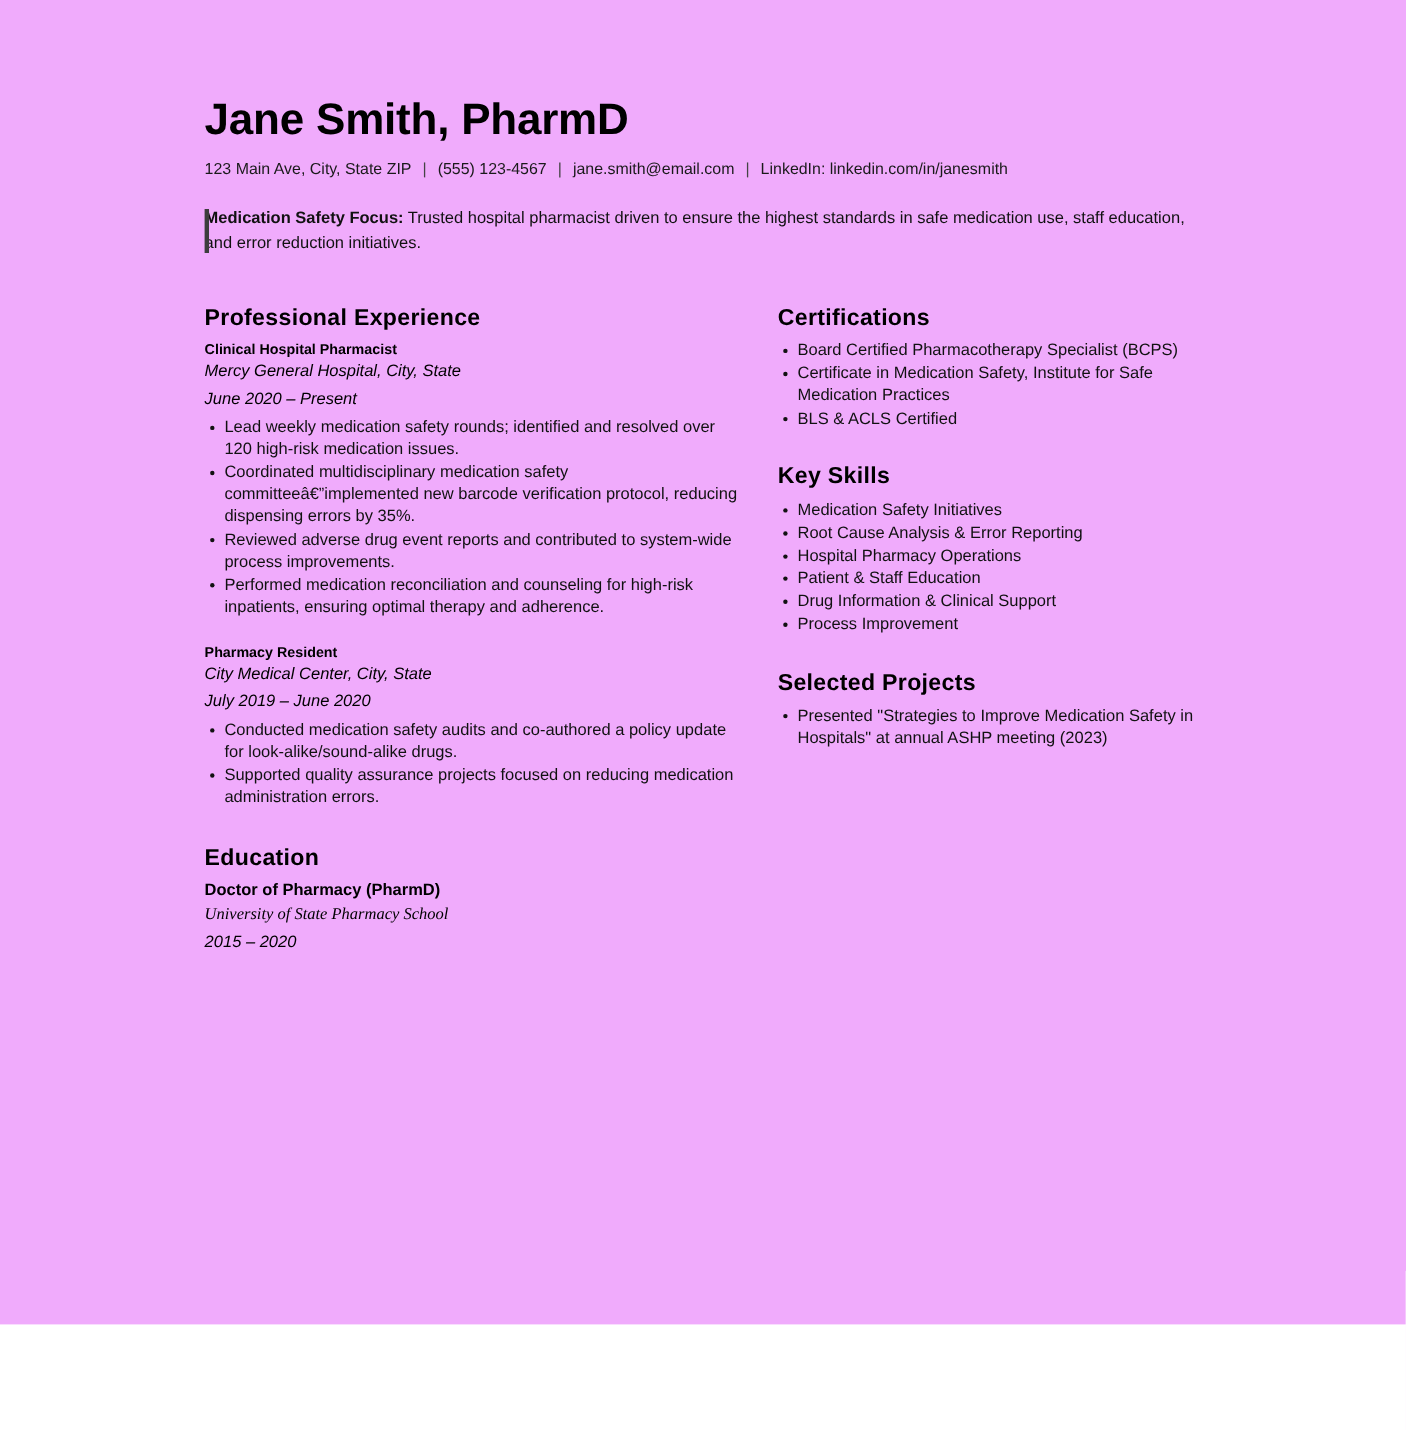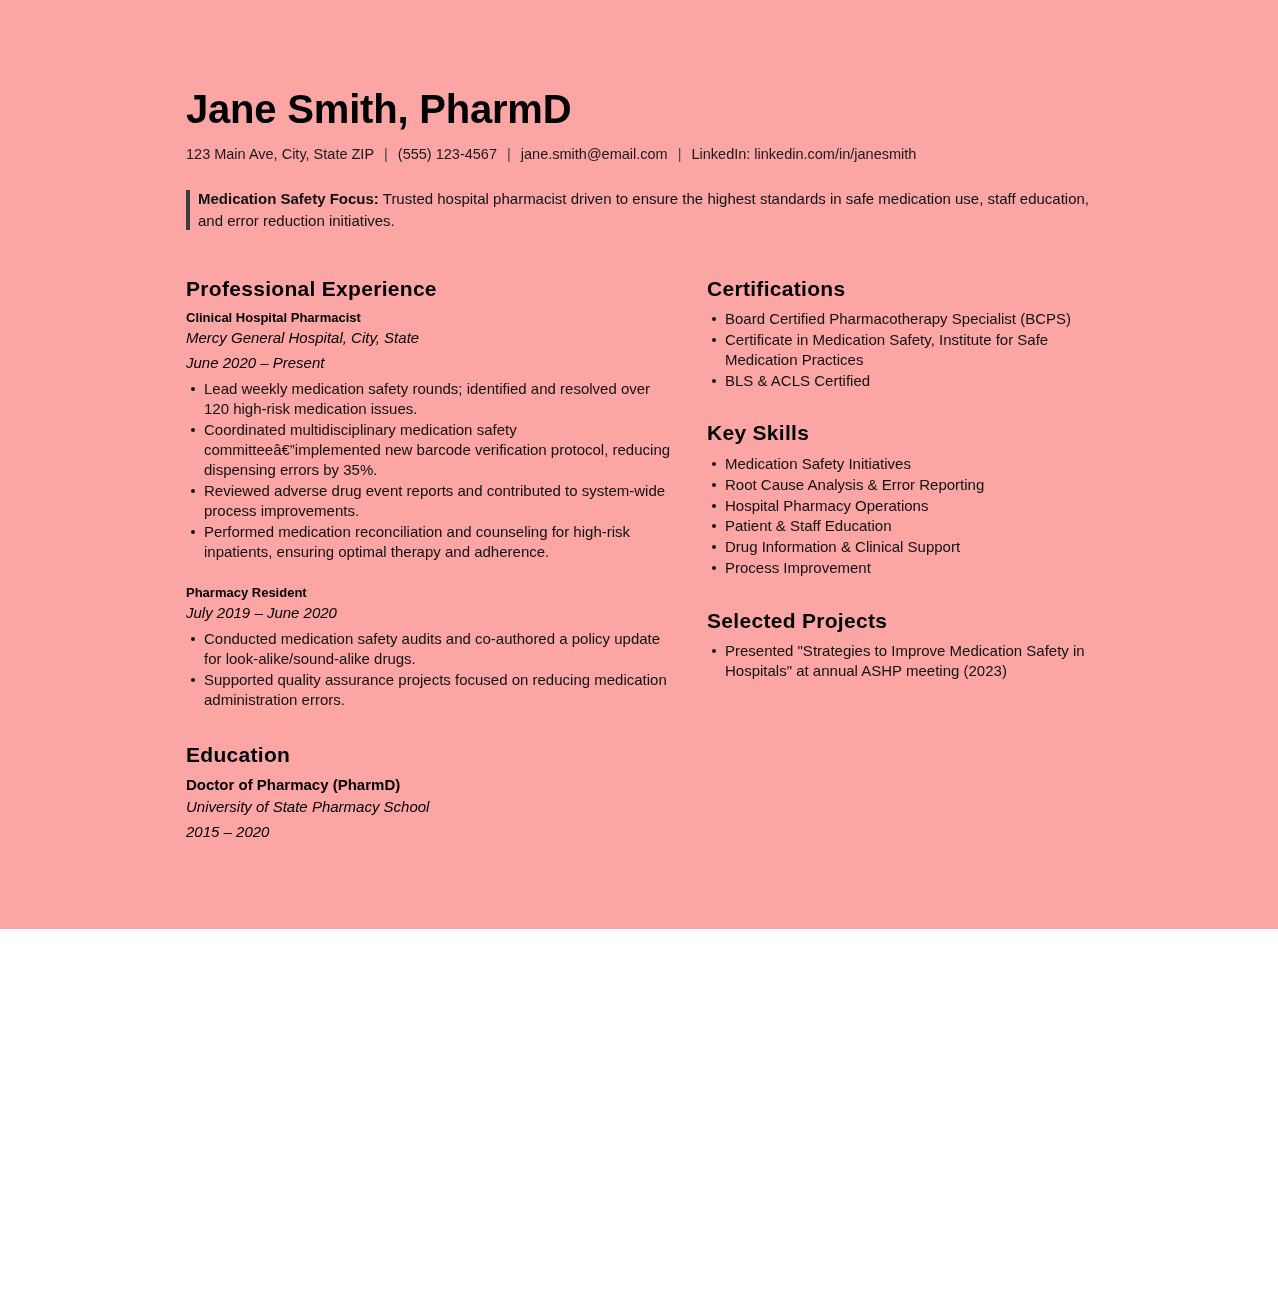--- a/index.html
+++ b/index.html
@@ -11,22 +11,22 @@
   body {
     width: 1278px;
     height: 1300px;
     font-family: "Liberation Sans", sans-serif;
     color: #000000;
     -webkit-font-smoothing: antialiased;
   }
   .page {
     position: relative;
     width: 1278px;
-    height: 929px;
-    background: #fca5a5;
+    height: 1204px;
+    background: #f0abfc;
     box-sizing: border-box;
     padding: 0;
     overflow: hidden;
   }
   .inner {
     position: absolute;
     left: 186px;
     top: 88px;
     width: 920px;
   }
@@ -49,21 +49,21 @@
   }
   .contact .sep {
     display: inline-block;
     padding: 0 10px;
     color: #444;
   }
 
   
   .summary {
     position: relative;
-    padding-left: 12px;
+    padding-left: 0;
     margin: 0 0 44px 0;
     max-width: 900px;
   }
   .summary:before {
     content: "";
     position: absolute;
     left: 0;
     top: 2px;
     bottom: 2px;
     width: 4px;
@@ -159,20 +159,21 @@
     font-size: 15px;
     font-weight: bold;
     line-height: 1.35;
     margin: 0 0 1px 0;
   }
   .edu-school {
     font-size: 15px;
     font-style: italic;
     line-height: 1.4;
     margin: 0 0 4px 0;
+    font-family: Liberation Serif, serif;
   }
   .edu-dates {
     font-size: 15px;
     font-style: italic;
     line-height: 1.4;
     margin: 0;
   }
 
   .rc-block { margin-bottom: 30px; }
   .rc-block:last-child { margin-bottom: 0; }
@@ -208,20 +209,21 @@
               <ul class="bullets">
                 <li>Lead weekly medication safety rounds; identified and resolved over 120 high-risk medication issues.</li>
                 <li>Coordinated multidisciplinary medication safety committeeâ€”implemented new barcode verification protocol, reducing dispensing errors by 35%.</li>
                 <li>Reviewed adverse drug event reports and contributed to system-wide process improvements.</li>
                 <li>Performed medication reconciliation and counseling for high-risk inpatients, ensuring optimal therapy and adherence.</li>
               </ul>
             </div>
 
             <div class="job">
               <div class="job-title">Pharmacy Resident</div>
+              <div class="job-org">City Medical Center, City, State</div>
               <div class="job-dates">July 2019 – June 2020</div>
               <ul class="bullets">
                 <li>Conducted medication safety audits and co-authored a policy update for look-alike/sound-alike drugs.</li>
                 <li>Supported quality assurance projects focused on reducing medication administration errors.</li>
               </ul>
             </div>
 
           </div>
         </div>
 

